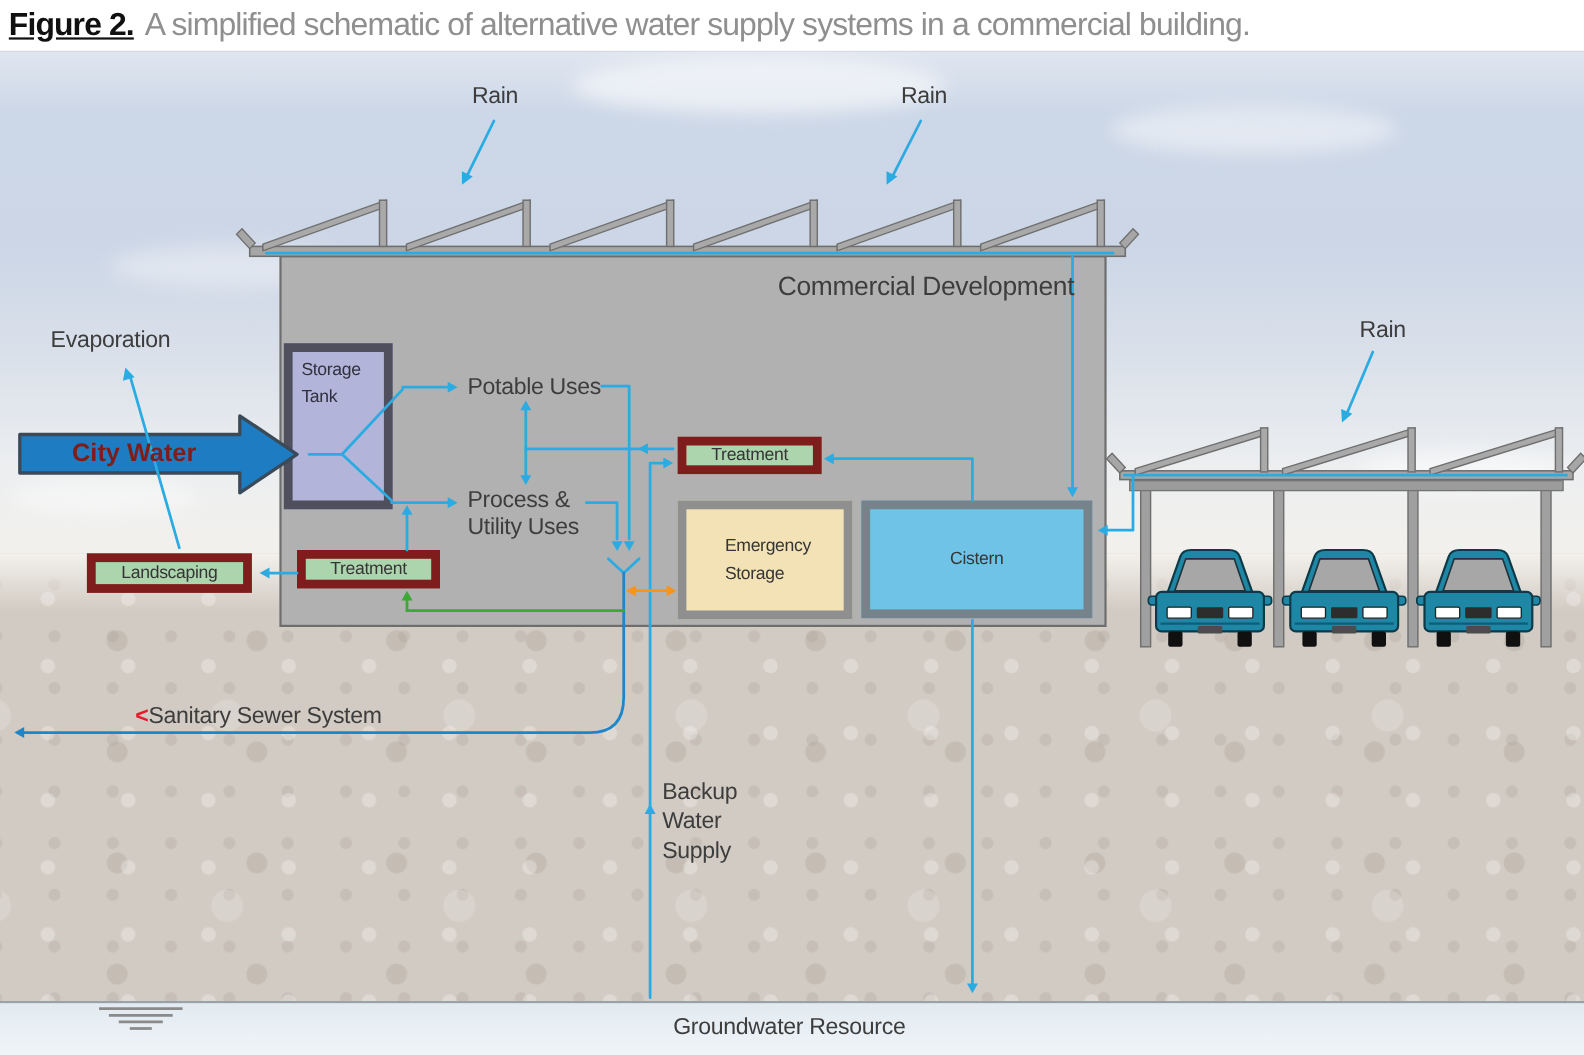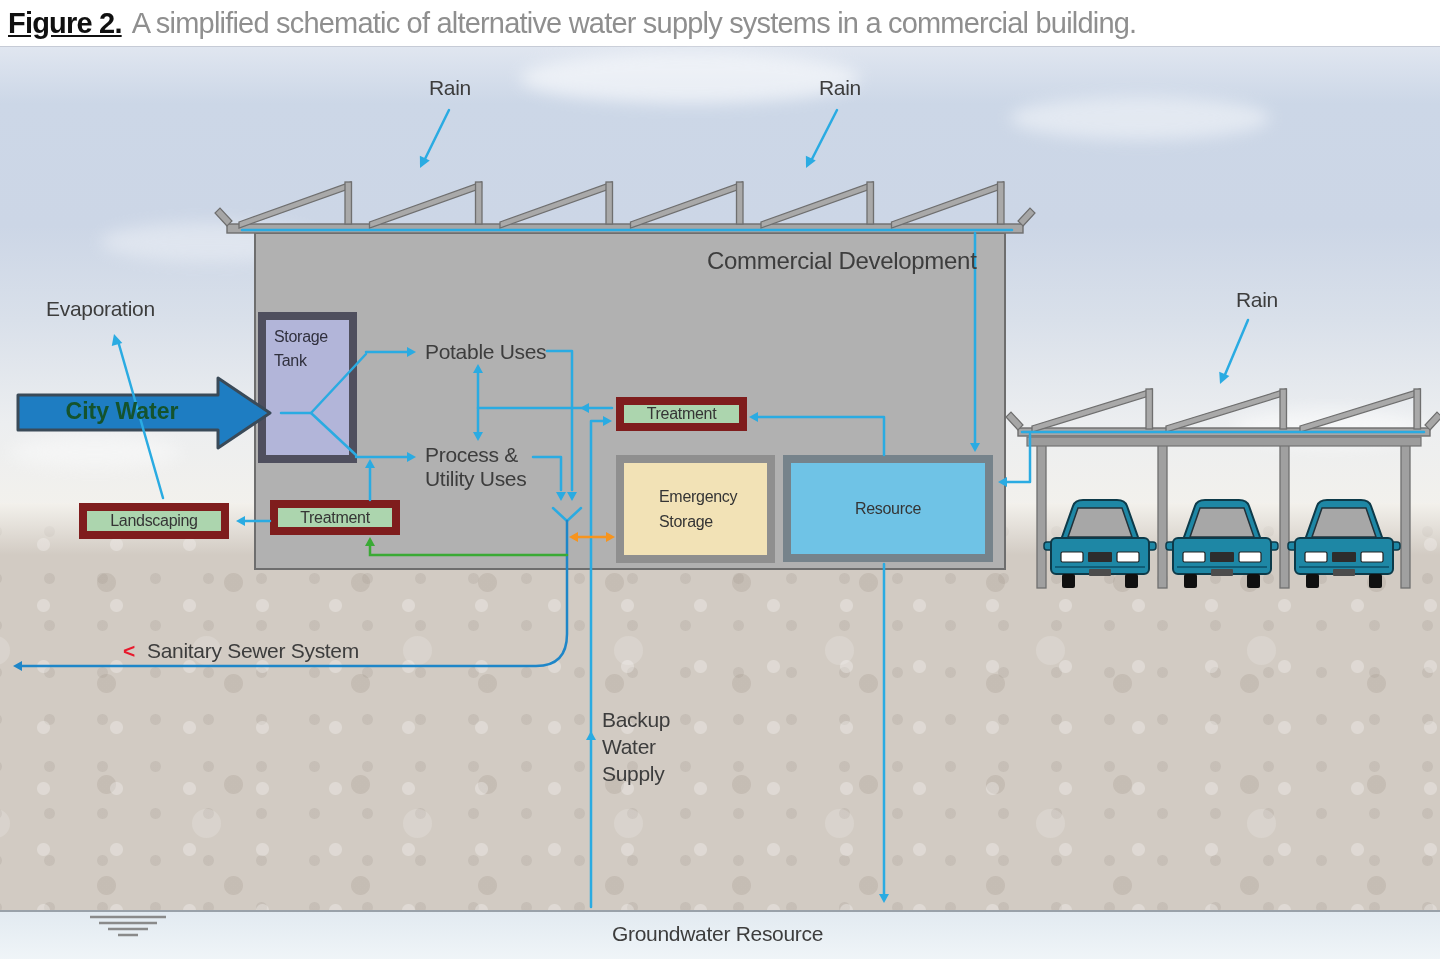--- a/index.html
+++ b/index.html
@@ -49,25 +49,25 @@
        letter-spacing:-0.3px;white-space:nowrap;}
   .ml{white-space:pre-line;}
   .lbl-rain1{left:429px;top:76px;}
   .lbl-rain2{left:819px;top:76px;}
   .lbl-rain3{left:1236px;top:288px;}
   .lbl-evaporation{left:46px;top:297px;}
   .lbl-commercial{left:707px;top:249px;font-size:24px;}
   .lbl-potable{left:425px;top:340px;}
   .lbl-process{left:425px;top:443px;line-height:24px;}
   .lbl-sewer-chevron{left:123px;top:639px;color:#e8192c;font-weight:700;}
-  .lbl-sewer{left:147px;top:639px;}
+  .lbl-sewer{left:135px;top:639px;}
   .lbl-backup{left:602px;top:706px;line-height:27px;}
   .lbl-groundwater{left:612px;top:922px;}
   .lbl-citywater{left:22px;top:400px;width:200px;text-align:center;z-index:5;
-       color:#14532d;font-size:23px;font-weight:600;letter-spacing:0;}
+       color:#7f1d1d;font-size:23px;font-weight:600;letter-spacing:0;}
 </style>
 </head>
 <body>
 
 <div class="canvas">
 
   <div class="titlebar">
     <h1><span class="t-fig">Figure 2.</span><span class="t-cap">A simplified schematic of alternative water supply systems in a commercial building.</span></h1>
   </div>
 
@@ -157,21 +157,21 @@
     </g>
   </svg>
 
   <div class="box box-storage ml">Storage
 Tank</div>
   <div class="box box-landscaping">Landscaping</div>
   <div class="box box-treatment-left">Treatment</div>
   <div class="box box-treatment-right">Treatment</div>
   <div class="box box-emergency ml">Emergency
 Storage</div>
-  <div class="box box-cistern">Resource</div>
+  <div class="box box-cistern">Cistern</div>
 
   <svg id="flows" class="layer" viewBox="0 0 1440 959">
 
     <polygon points="18,395 218,395 218,378 270,413 218,448 218,430 18,430" fill="#1e7dc2" stroke="#3a4a58" stroke-width="3" stroke-linejoin="round"></polygon>
 
     <g fill="none" stroke="#2aabe2" stroke-width="2.5" stroke-linecap="round" stroke-linejoin="round">
       <path d="M242,230 H1012"></path>
       <path d="M975,233 V443"></path>
       <path d="M281,413 H311 L366,354 M366,352 H408"></path>
       <path d="M311,413 L356,455 M356,457 H408"></path>

